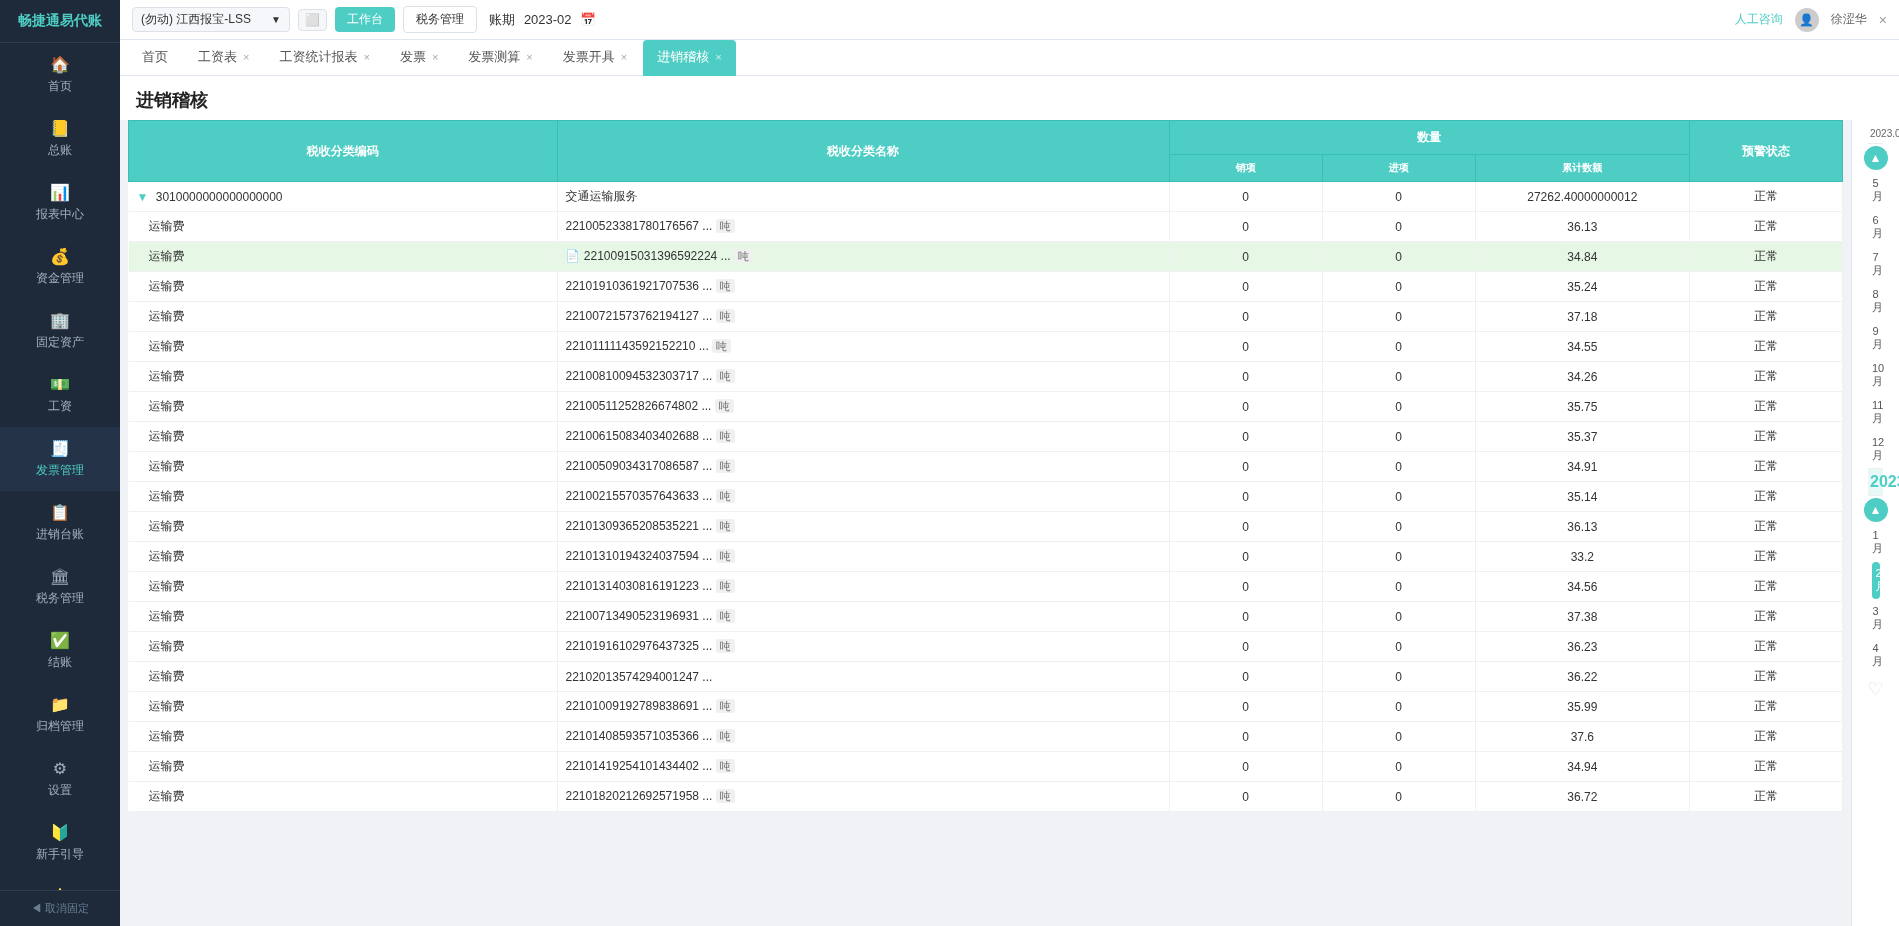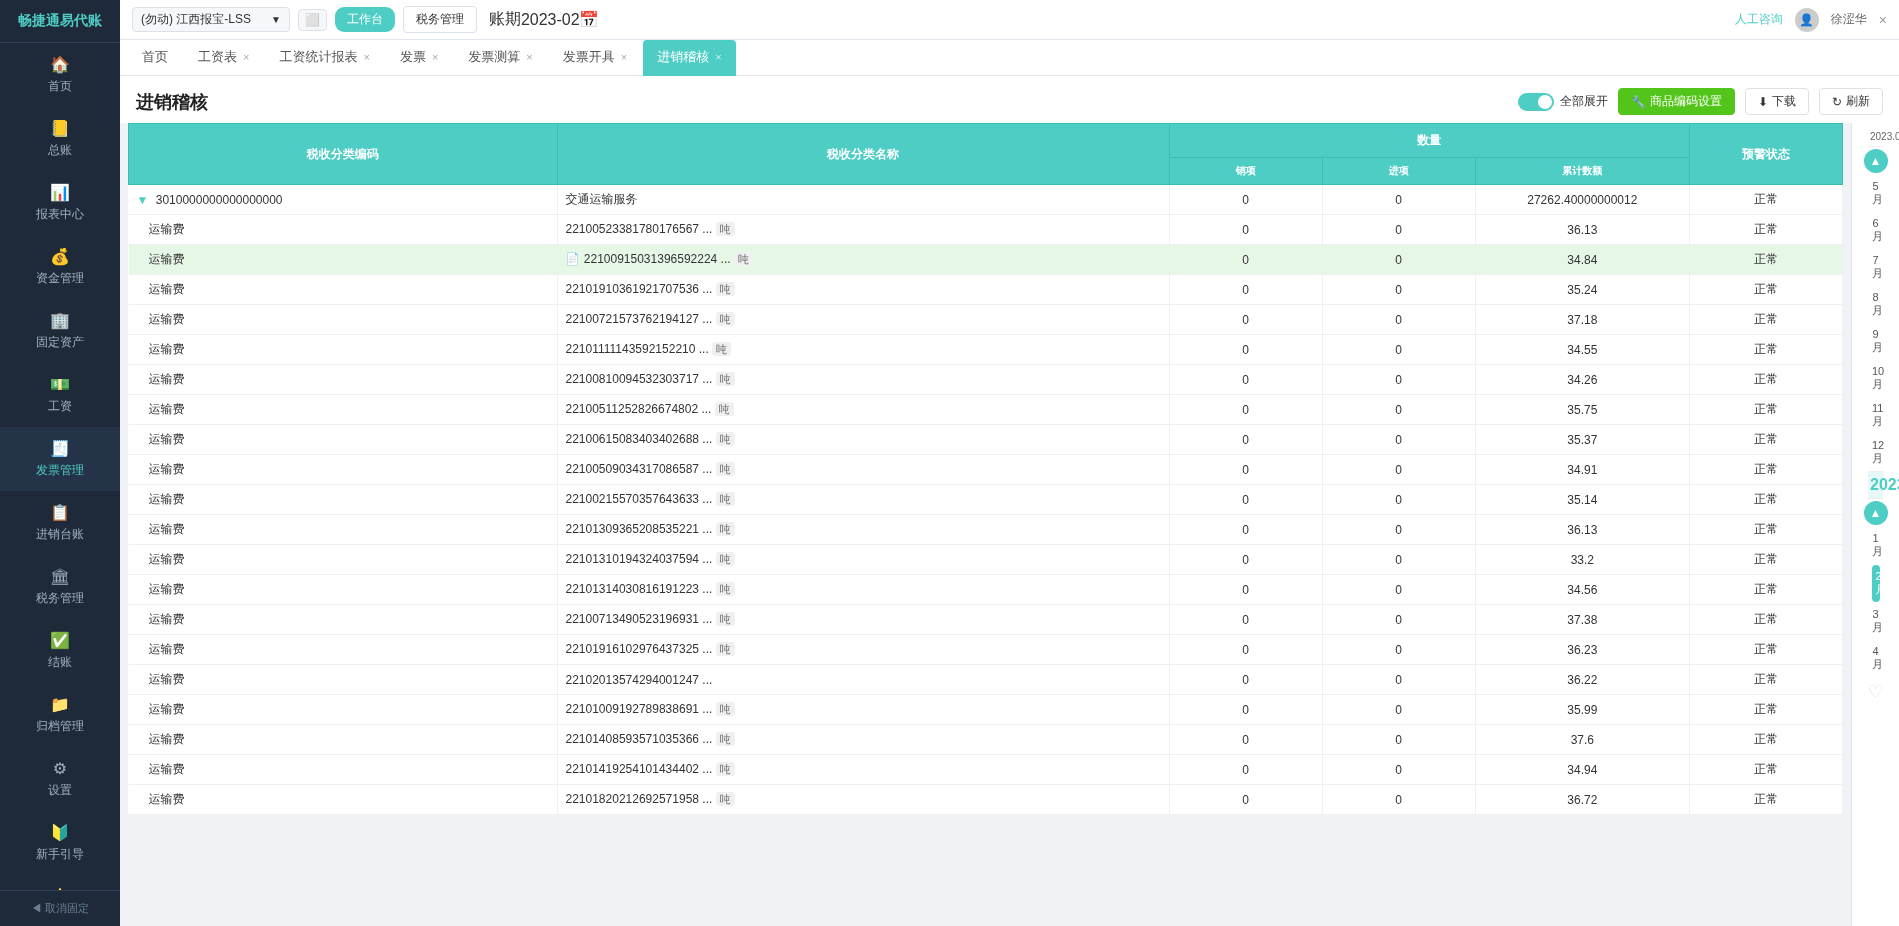--- a/index.html
+++ b/index.html
@@ -77,27 +77,27 @@
       padding: 3px 8px;
       cursor: pointer;
     }
     .topbar-btn {
       padding: 4px 12px;
       border-radius: 4px;
       border: none;
       cursor: pointer;
       font-size: 12px;
     }
-    .topbar-btn.primary { background: #4ecdc4; color: #fff; border-radius: 9px; }
+    .topbar-btn.primary { background: #4ecdc4; color: #fff; }
     .topbar-btn.secondary { background: #fff; color: #333; border: 1px solid #dde1e7; }
     .topbar-period {
       display: flex;
       align-items: center;
-      gap: 0;
-      font-size: 16px;
+      gap: 9px;
+      font-size: 13px;
       color: #333;
       margin-left: 4px;
     }
     .topbar-right {
       margin-left: auto;
       display: flex;
       align-items: center;
       gap: 12px;
       font-size: 12px;
       color: #666;
@@ -421,38 +421,20 @@
     <div class="tab-item active">
       <span>进销稽核</span>
       <span class="close">×</span>
     </div>
   </div>
 
   <div class="page-content">
 
     <div class="page-header">
       <h1 class="page-title">进销稽核</h1>
-      <div class="page-actions">
-        <div class="toggle-wrap">
-          <div class="toggle"></div>
-          <span>全部展开</span>
-        </div>
-        <button class="action-btn green">
-          <span>🔧</span>
-          <span>商品编码设置</span>
-        </button>
-        <button class="action-btn">
-          <span>⬇</span>
-          <span>下载</span>
-        </button>
-        <button class="action-btn">
-          <span>↻</span>
-          <span>刷新</span>
-        </button>
-      </div>
     </div>
 
     <div style="display:flex; flex:1; overflow:hidden;">
 
       <div class="table-area">
         <table>
           <thead>
             <tr class="header-top">
               <th rowspan="2" class="col-code">税收分类编码</th>
               <th rowspan="2" class="col-name">税收分类名称</th>

